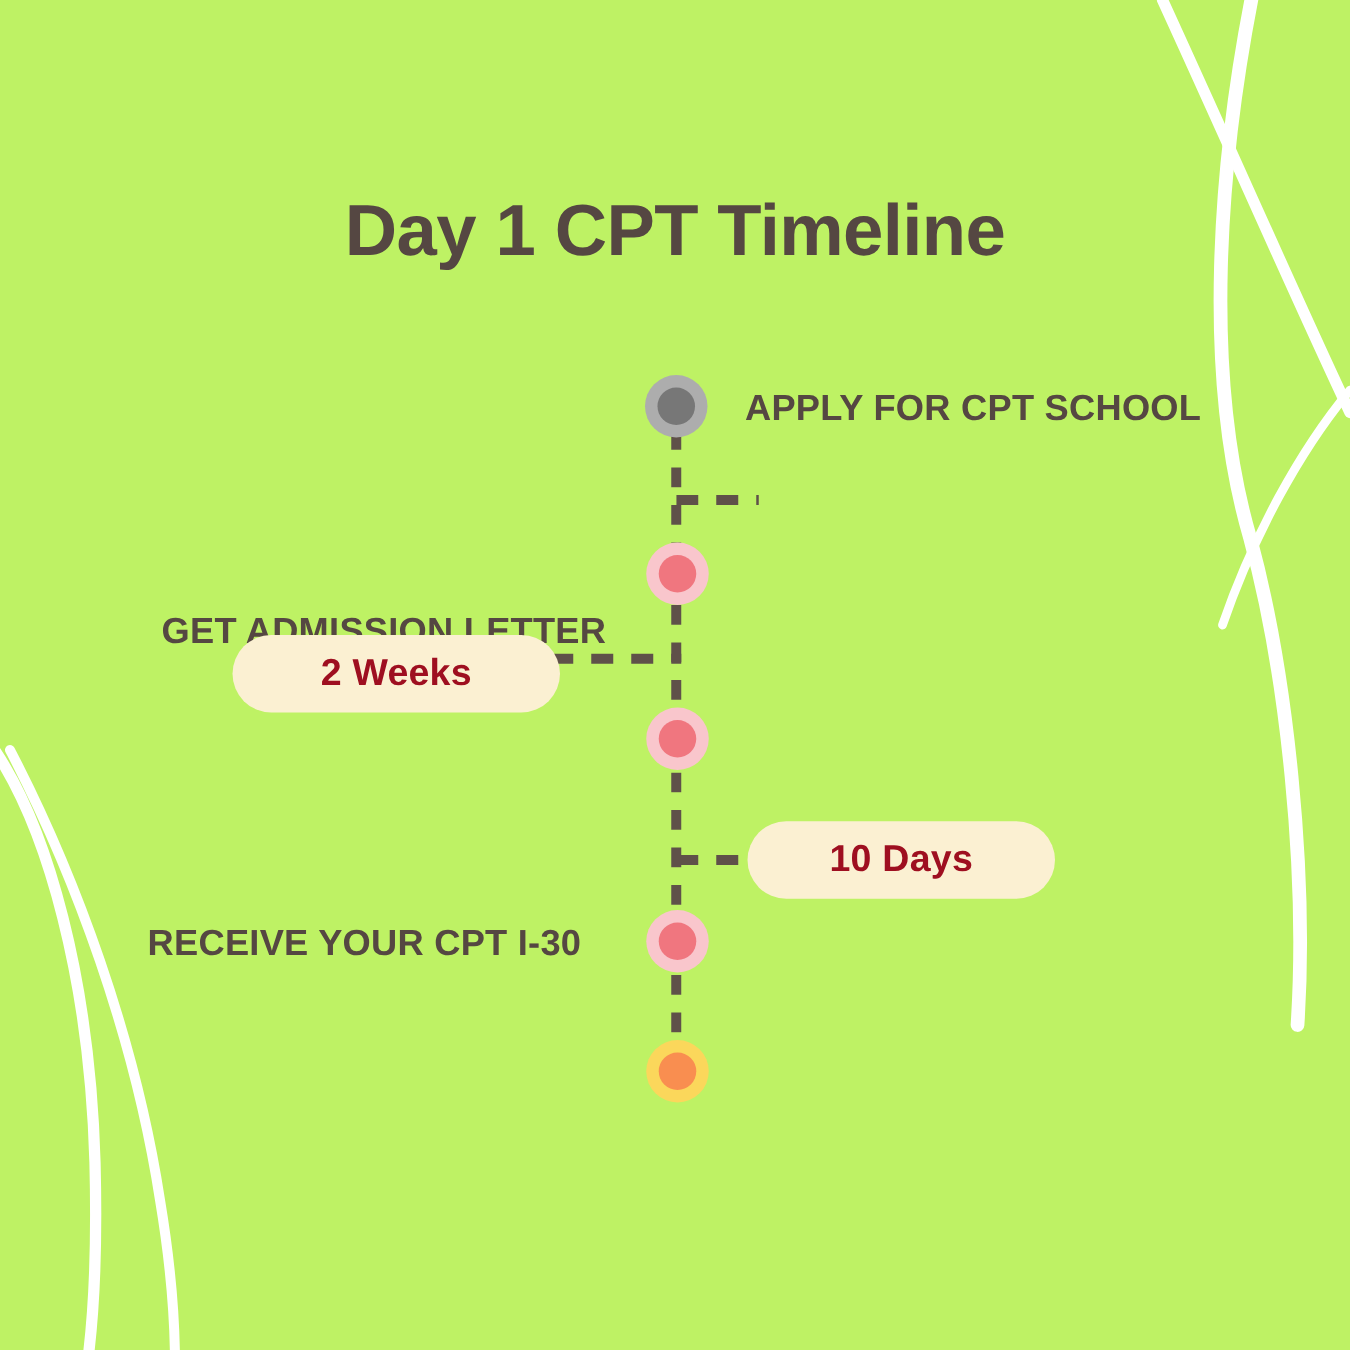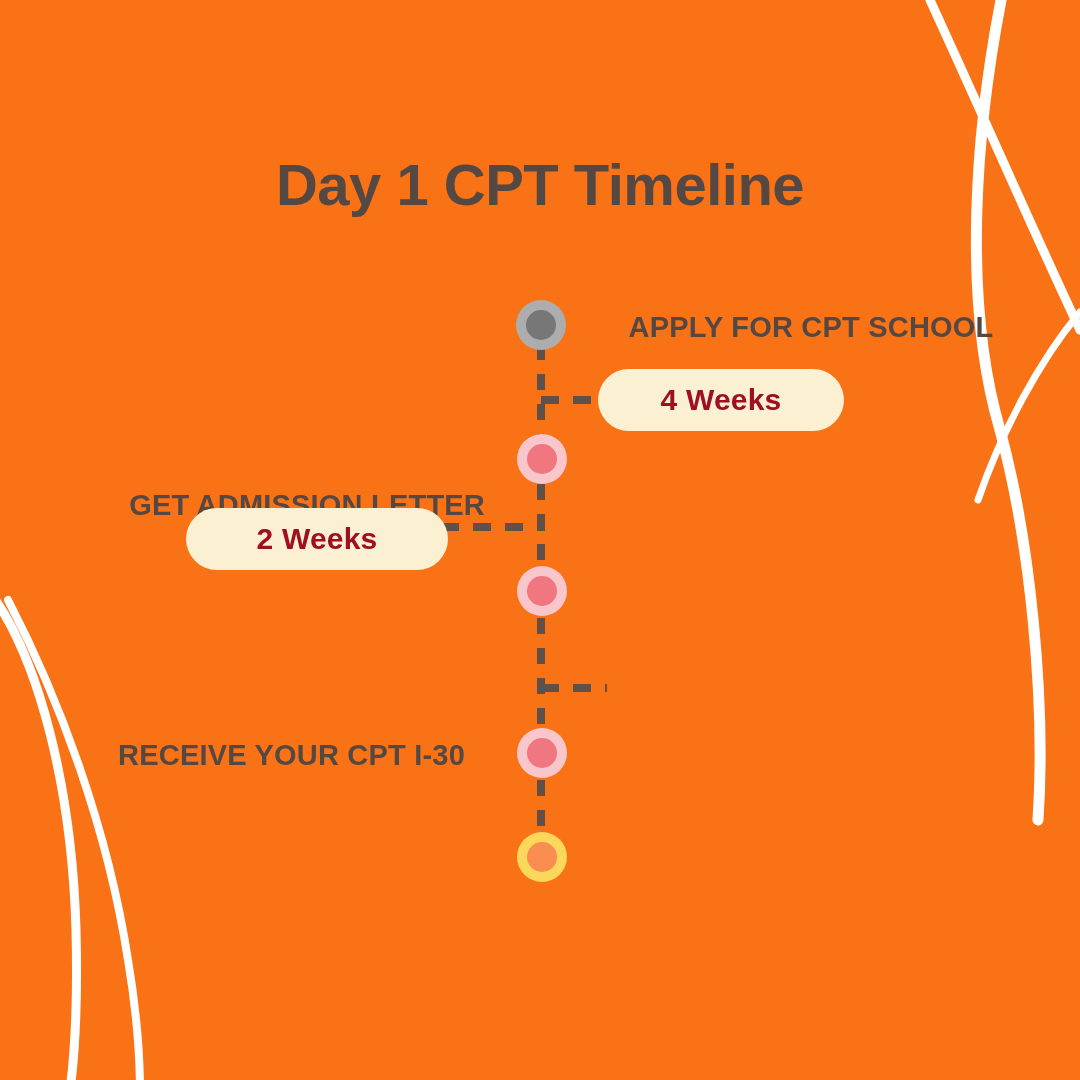--- a/index.html
+++ b/index.html
@@ -10,21 +10,21 @@
     width: 1080px;
     height: 1080px;
     overflow: hidden;
     font-family: "Liberation Sans", sans-serif;
   }
 
   #poster {
     position: relative;
     width: 1080px;
     height: 1080px;
-    background: #f97316;
+    background: #bef264;
     overflow: hidden;
   }
 
   
   #bg-decor {
     position: absolute;
     left: 0;
     top: 0;
     width: 1080px;
     height: 1080px;
@@ -95,21 +95,21 @@
   
   .node-label {
     position: absolute;
     font-size: 29px;
     font-weight: bold;
     color: #554742;
     letter-spacing: 0.2px;
     line-height: 1.33;
     white-space: pre-line;
   }
-  .node-label.right { text-align: center; }
+  .node-label.right { text-align: left; }
   .node-label.left  { text-align: right; }
 
   
   .badge {
     position: absolute;
     height: 62px;
     border-radius: 31px;
     background: #fbf0d2;
     color: #9e0f20;
     font-size: 30px;
@@ -146,33 +146,33 @@
 
     <div class="branch-h" style="left:541px; top:396px; width:66px;"></div>
     <div class="branch-h" style="left:441px; top:523px; width:104px;"></div>
     <div class="branch-h" style="left:541px; top:684px; width:66px;"></div>
 
     <div class="node" style="left:516px; top:300px; background:#adadad;">
       <div class="node-core" style="background:#777777;"></div>
     </div>
     <div class="node-label right" style="left:596px; top:308px; width:430px;">APPLY FOR CPT SCHOOL</div>
 
-    <div class="badge" style="left:598px; top:369px; width:246px;">4 Weeks</div>
 
     <div class="node" style="left:517px; top:434px; background:#f9c6cc;">
       <div class="node-core" style="background:#f0767f;"></div>
     </div>
     <div class="node-label left" style="left:60px; top:442px; width:425px;margin-top:44px;">GET ADMISSION LETTER</div>
 
     <div class="badge" style="left:186px; top:508px; width:262px;">2 Weeks</div>
 
     <div class="node" style="left:517px; top:566px; background:#f9c6cc;">
       <div class="node-core" style="background:#f0767f;"></div>
     </div>
 
+    <div class="badge" style="left:598px; top:657px; width:246px;">10 Days</div>
 
     <div class="node" style="left:517px; top:728px; background:#f9c6cc;">
       <div class="node-core" style="background:#f0767f;"></div>
     </div>
     <div class="node-label left" style="left:60px; top:736px; width:405px;">RECEIVE YOUR CPT I-30</div>
 
     <div class="node" style="left:517px; top:832px; background:#fbd75b;">
       <div class="node-core" style="background:#f98e50;"></div>
     </div>
 

